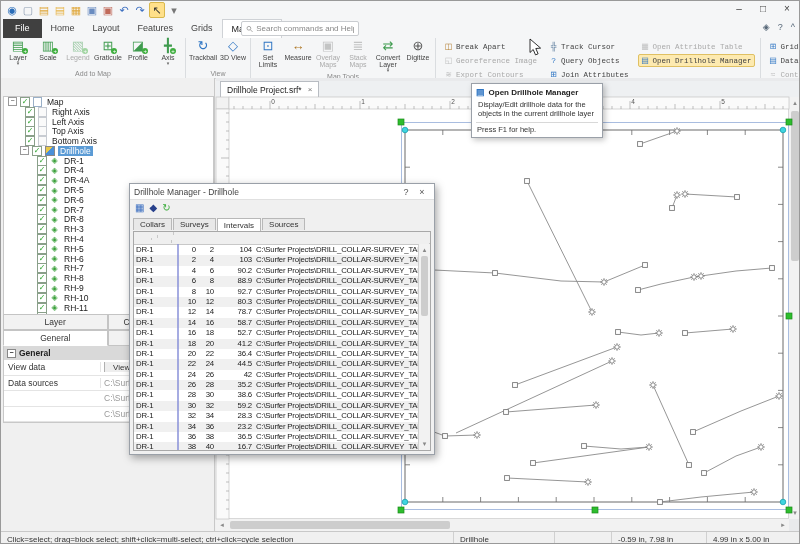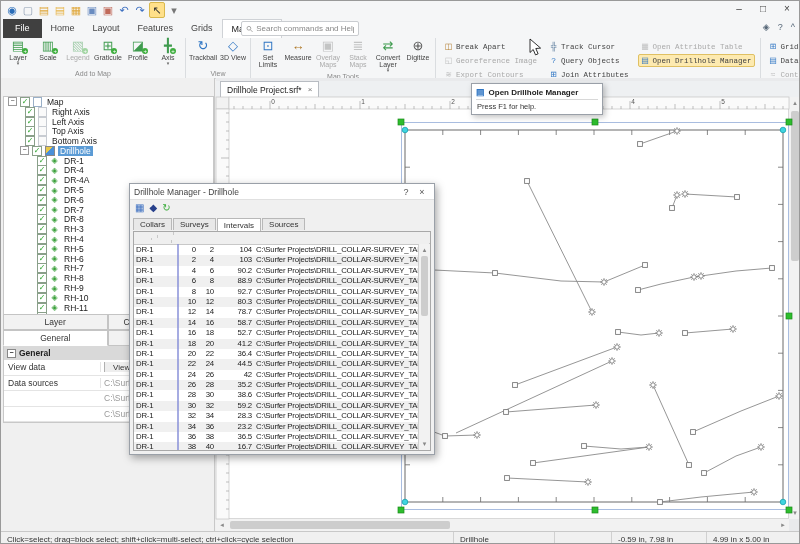--- a/index.html
+++ b/index.html
@@ -1062,20 +1062,21 @@
         <div class="sarrow" style="bottom:0;width:11px;">▾</div>
       </div>
     </div>
   </div>
 
   <div id="tooltip">
     <div class="tt-title">
       <span style="color:#2f76c4;font-size:9px;">▤</span>
       <span>Open Drillhole Manager</span>
     </div>
+    <div class="tt-body">Display/Edit drillhole data for the objects in the current drillhole layer</div>
     <hr>
     <div class="tt-foot">Press F1 for help.</div>
   </div>
 
   <div id="statusbar">
     <div class="ssec" style="width:440px;">Click=select; drag=block select; shift+click=multi-select; ctrl+click=cycle selection</div>
     <div class="ssec" style="width:88px;">Drillhole</div>
     <div class="ssec" style="flex:1;"></div>
     <div class="ssec" style="width:82px;">-0.59 in, 7.98 in</div>
     <div class="ssec" style="width:82px;border-right:none;">4.99 in x 5.00 in</div>

